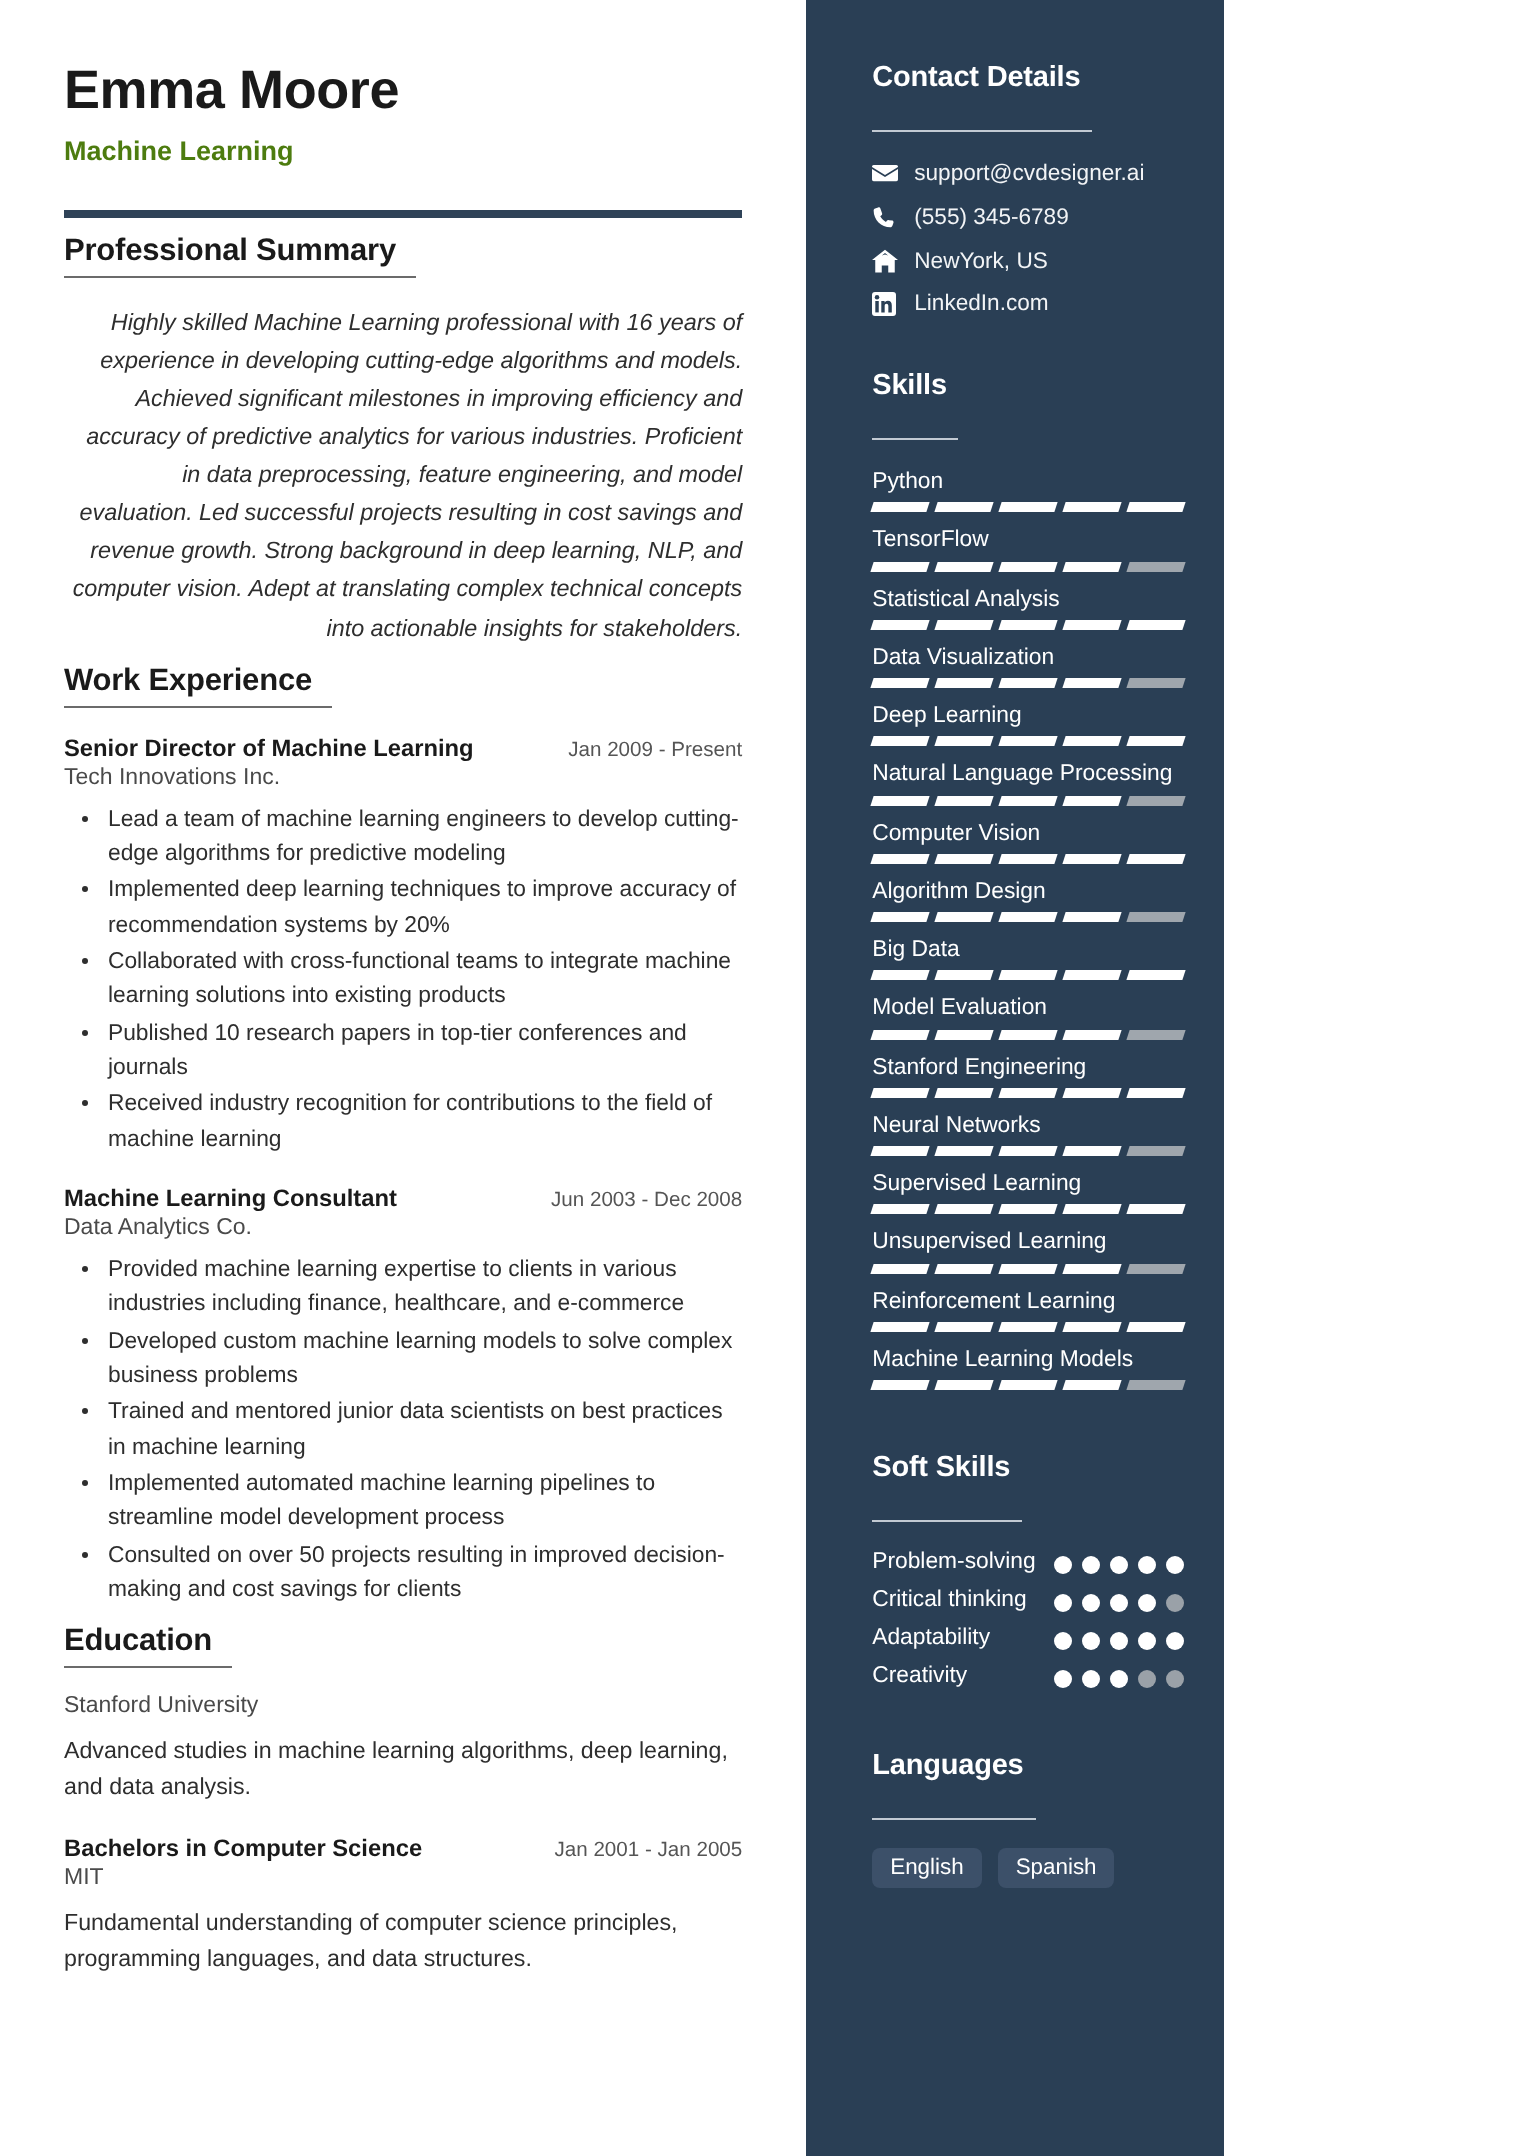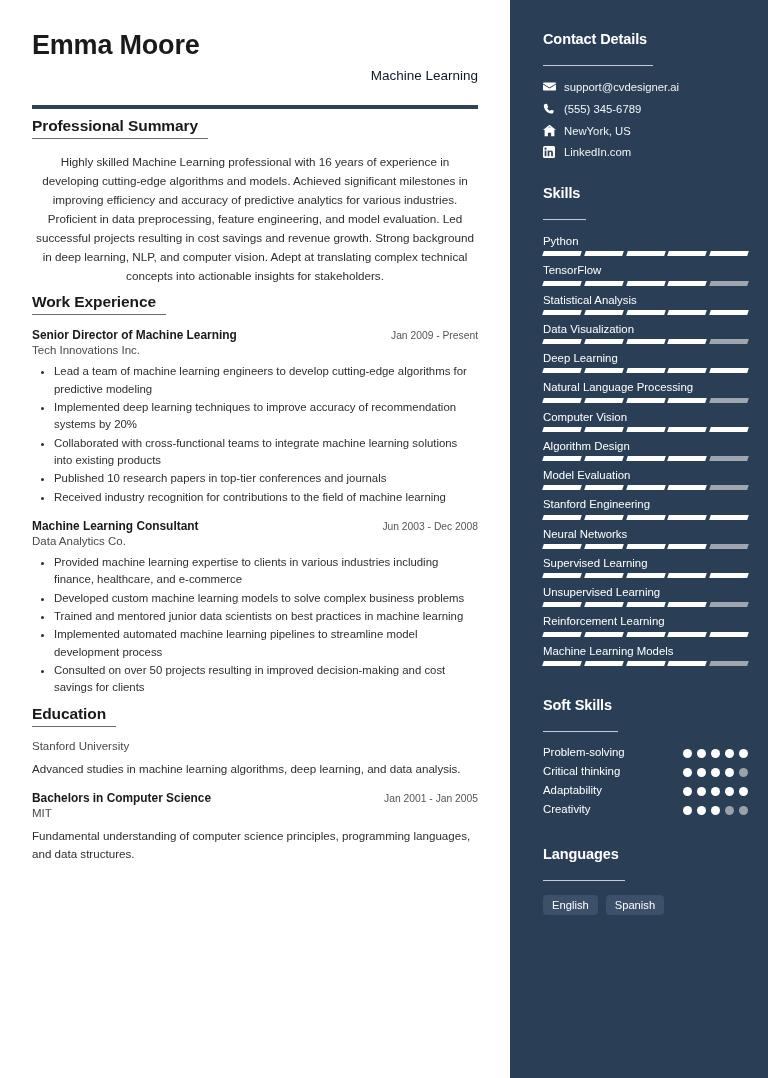--- a/index.html
+++ b/index.html
@@ -3,42 +3,41 @@
 <meta charset="utf-8">
 <style>
   * { margin:0; padding:0; box-sizing:border-box; }
   html,body { width:768px; height:1078px; }
   body {
     font-family:"Liberation Sans", sans-serif;
     background:#ffffff;
     color:#2b2b2b;
     -webkit-font-smoothing:antialiased;
   }
-  .page { position:relative; width:768px; height:1078px; display:flex; overflow:hidden; }
+  .page { position:relative; width:612px; height:1078px; display:flex; overflow:hidden; }
 
   
   .main {
     width:510px;
     height:1078px;
     padding:30px 32px 0 32px;
     background:#ffffff;
   }
   .name {
     font-size:27px;
     font-weight:bold;
     letter-spacing:-0.2px;
     color:#1a1a1a;
     line-height:1.15;
   }
   .job-title {
     font-size:13.5px;
-    color:#0f172a;
+    color:#4d7c0f;
     margin-top:7px;
-    font-weight:400;
-    text-align:right;
+    font-weight:700;
   }
   .header-rule {
     margin-top:22px;
     height:4px;
     background:#2f4358;
     width:100%;
   }
 
   .section { margin-top:8px; }
   .section-heading {
@@ -50,21 +49,22 @@
     border-bottom:1.6px solid #6b6b6b;
     padding-right:10px;
     padding-bottom:3px;
   }
 
   .summary-text {
     margin-top:13px;
     font-size:11.7px;
     line-height:1.63;
     color:#2e2e2e;
-    text-align:center;
+    text-align:right;
+    font-style:italic;
   }
 
   .entry { margin-top:13px; }
   .entry-top {
     display:flex;
     justify-content:space-between;
     align-items:baseline;
   }
   .entry-title {
     font-size:11.9px;
@@ -381,20 +381,30 @@
             <div class="skill-name">Algorithm Design</div>
             <div class="skill-bar">
               <span class="skill-seg"></span>
               <span class="skill-seg"></span>
               <span class="skill-seg"></span>
               <span class="skill-seg"></span>
               <span class="skill-seg off"></span>
             </div>
           </div>
           <div class="skill-row">
+            <div class="skill-name">Big Data</div>
+            <div class="skill-bar">
+              <span class="skill-seg"></span>
+              <span class="skill-seg"></span>
+              <span class="skill-seg"></span>
+              <span class="skill-seg"></span>
+              <span class="skill-seg"></span>
+            </div>
+          </div>
+          <div class="skill-row">
             <div class="skill-name">Model Evaluation</div>
             <div class="skill-bar">
               <span class="skill-seg"></span>
               <span class="skill-seg"></span>
               <span class="skill-seg"></span>
               <span class="skill-seg"></span>
               <span class="skill-seg off"></span>
             </div>
           </div>
           <div class="skill-row">

